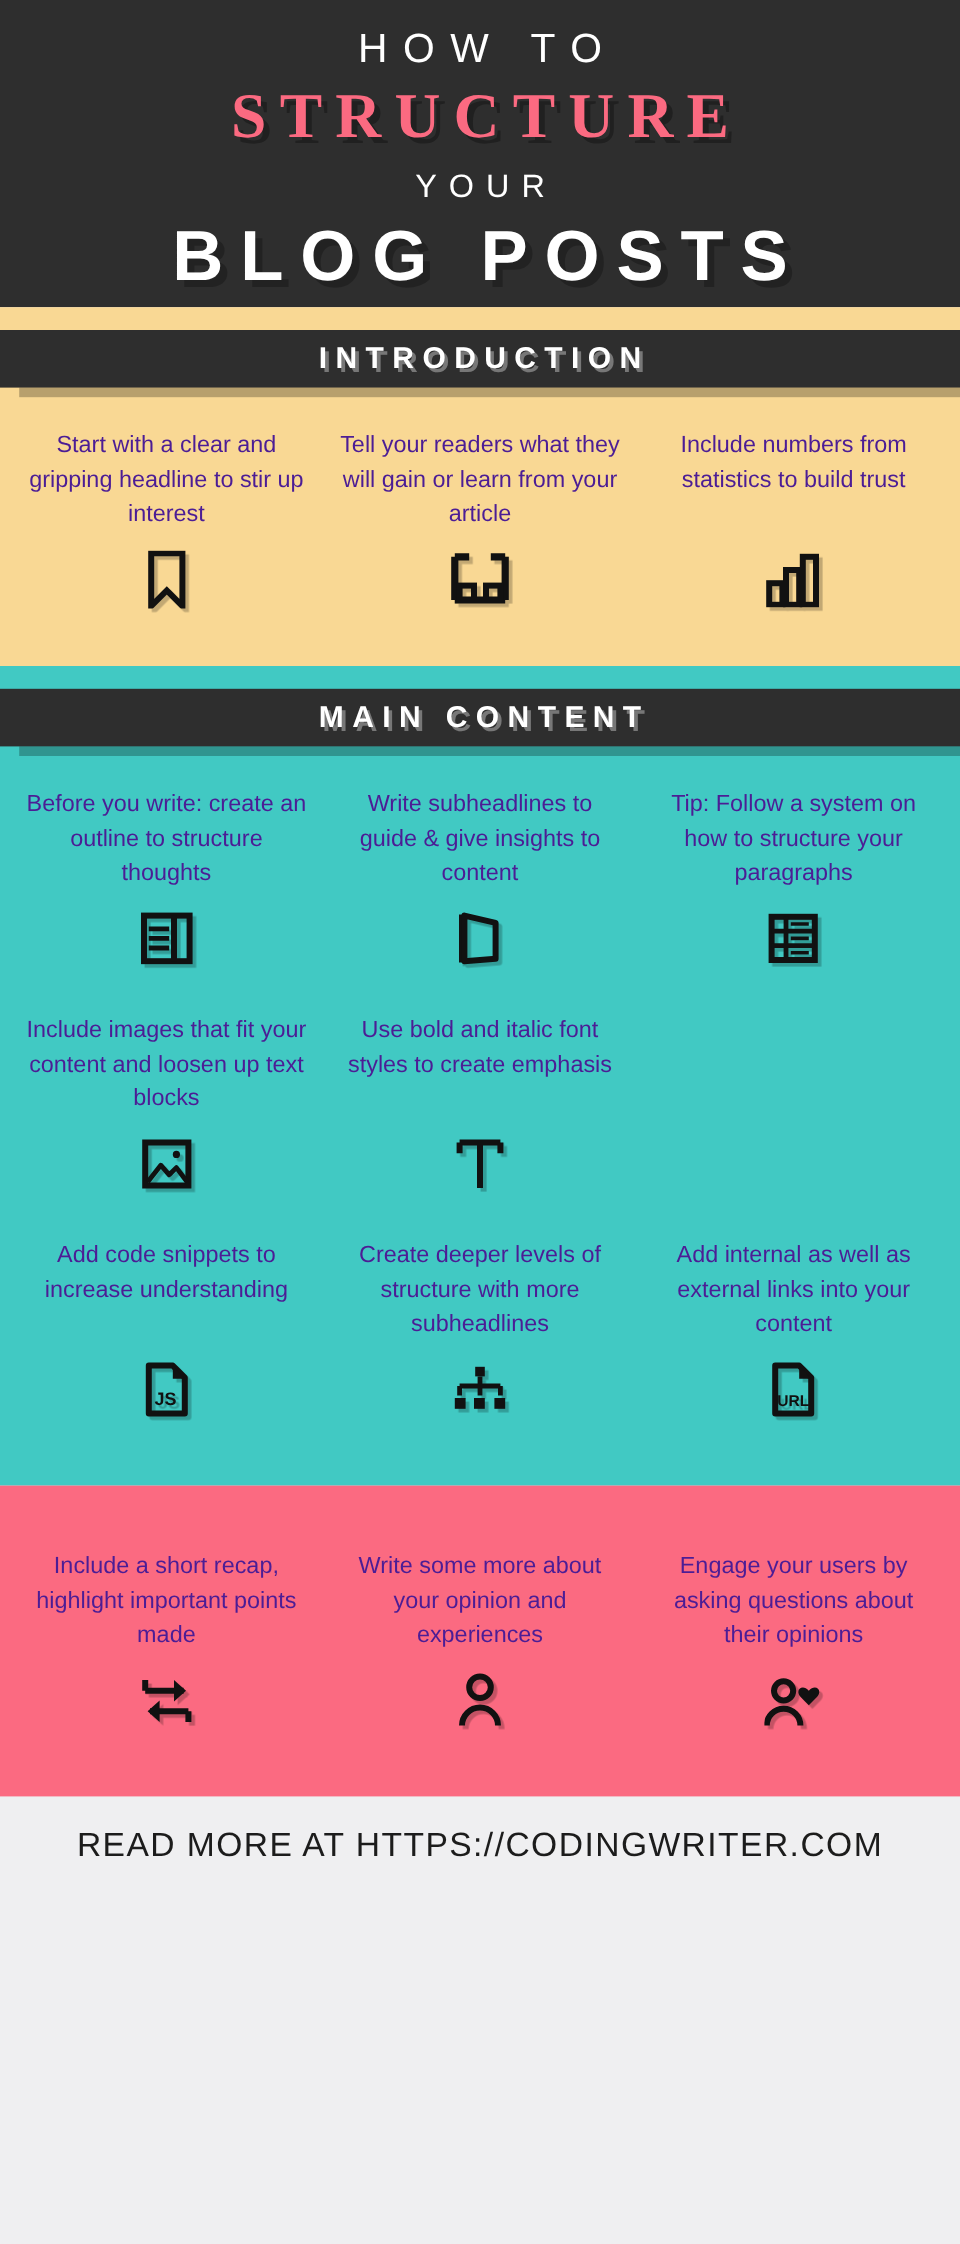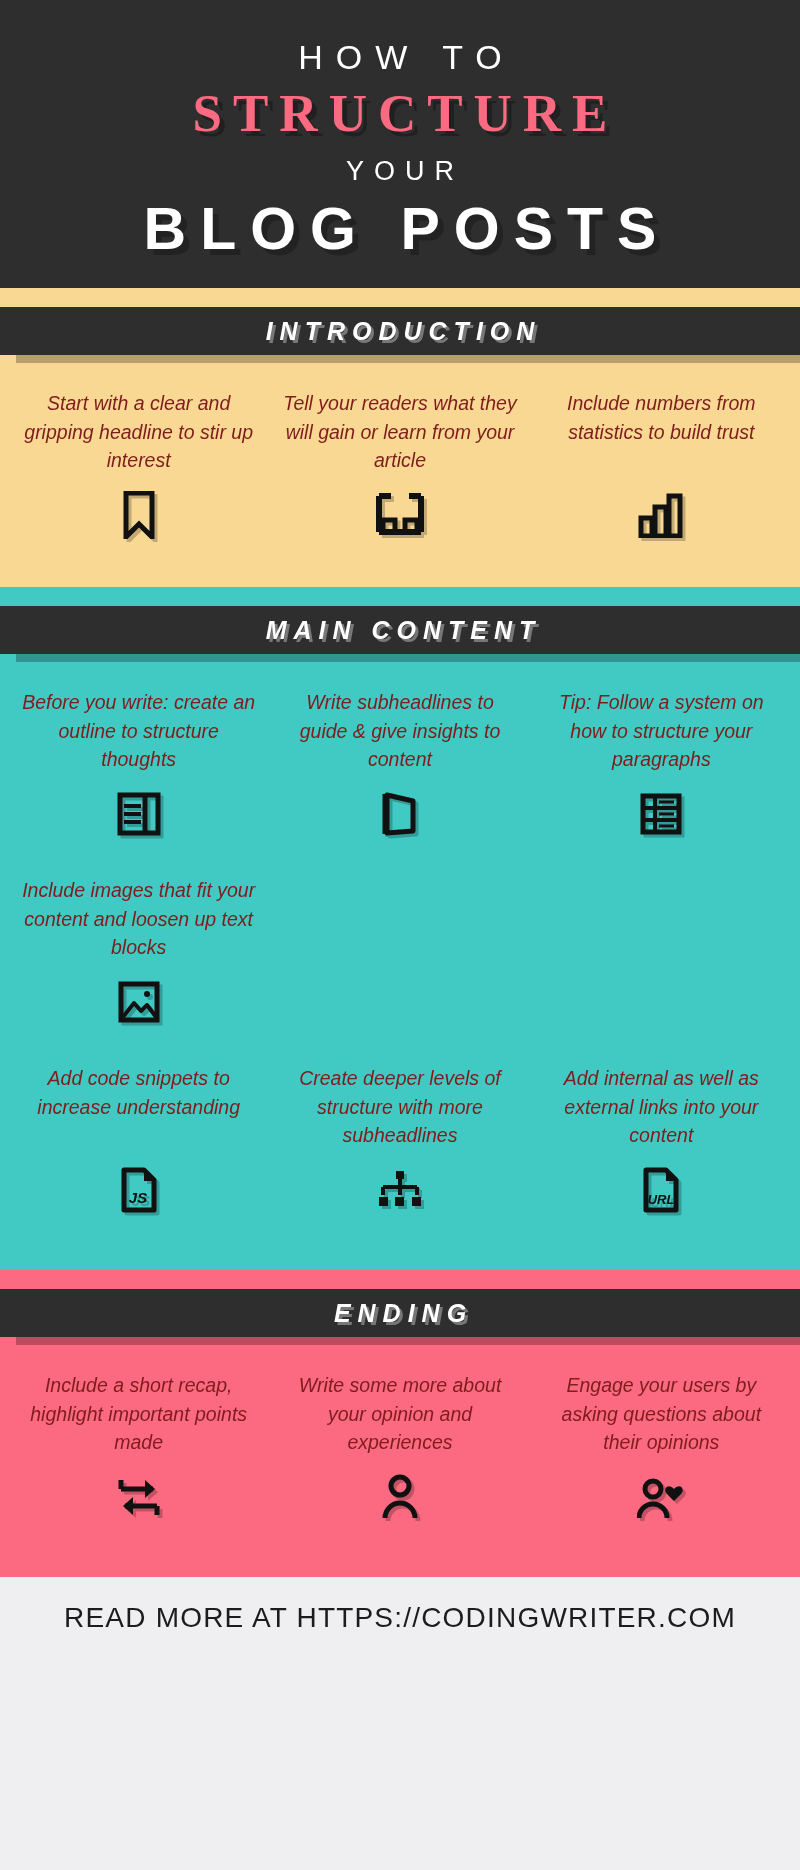--- a/index.html
+++ b/index.html
@@ -14,21 +14,21 @@
     width: 800px;
     height: 1870px;
     position: relative;
     overflow: hidden;
     background: #efeff1;
   }
 
   
   .header {
     background: #2e2e2e;
-    height: 288px;
+    height: 256px;
     display: flex;
     flex-direction: column;
     align-items: center;
     justify-content: center;
     padding-top: 14px;
   }
   .title-howto {
     color: #ffffff;
     font-size: 34px;
     font-weight: 400;
@@ -58,21 +58,21 @@
     color: #ffffff;
     font-size: 59px;
     font-weight: 700;
     letter-spacing: 14px;
     text-indent: 14px;
     line-height: 1.25;
     text-shadow: 6px 6px 0 rgba(0,0,0,0.25);
   }
 
   
-  .section { position: relative; font-style: italic; }
+  .section { position: relative; }
   .section-intro  { background: #f9d894; }
   .section-main   { background: #41c9c3; }
   .section-ending { background: #fb6a81; }
 
   .band-top { height: 19px; }
 
   .banner {
     background: #2e2e2e;
     height: 48px;
     display: flex;
@@ -108,21 +108,21 @@
 
   .card {
     display: flex;
     flex-direction: column;
     align-items: center;
     padding: 0 12px;
   }
   .card-text {
     font-size: 19.5px;
     line-height: 1.47;
-    color: #7f1d1d;
+    color: #4c1d95;
     text-align: center;
     min-height: 86px;
   }
   .card-icon {
     margin-top: 12px;
     height: 56px;
     display: flex;
     align-items: center;
     justify-content: center;
     filter: drop-shadow(3px 3px 0 rgba(0,0,0,0.22));
@@ -236,20 +236,28 @@
     </div>
 
     <div class="grid grid-row-gap">
       <div class="card">
         <div class="card-text">Include images that fit your content and loosen up text blocks</div>
         <div class="card-icon">
           <svg width="44" height="42" viewBox="0 0 44 42">
             <path d="M4 3 h36 v36 H4 z" fill="none" stroke="#111" stroke-width="5"></path>
             <circle cx="30" cy="13" r="3" fill="#111"></circle>
             <path d="M6 36 L17 22 L24 30 L30 24 L39 36" fill="none" stroke="#111" stroke-width="4" stroke-linejoin="round"></path>
+          </svg>
+        </div>
+      </div>
+      <div class="card">
+        <div class="card-text">Use bold and italic font styles to create emphasis</div>
+        <div class="card-icon">
+          <svg width="42" height="44" viewBox="0 0 42 44">
+            <path d="M4 4 h34 M4 4 v9 M38 4 v9 M21 4 v38" fill="none" stroke="#111" stroke-width="5"></path>
           </svg>
         </div>
       </div>
     </div>
 
     <div class="grid grid-row-gap">
       <div class="card">
         <div class="card-text">Add code snippets to increase understanding</div>
         <div class="card-icon">
           <svg width="40" height="46" viewBox="0 0 40 46">
@@ -281,23 +289,20 @@
           </svg>
         </div>
       </div>
     </div>
 
     <div class="section-pad-bottom-lg"></div>
   </div>
 
   <div class="section section-ending">
     <div class="band-top"></div>
-    <div class="banner">
-      <span class="banner-label">ENDING</span>
-    </div>
 
     <div class="grid">
       <div class="card">
         <div class="card-text">Include a short recap, highlight important points made</div>
         <div class="card-icon">
           <svg width="48" height="44" viewBox="0 0 48 44">
             <path d="M6 14 h32" stroke="#111" stroke-width="5" fill="none"></path>
             <path d="M6 14 v-9" stroke="#111" stroke-width="5" fill="none"></path>
             <path d="M30 5 l10 9 l-10 9 z" fill="#111"></path>
             <path d="M42 31 h-32" stroke="#111" stroke-width="5" fill="none"></path>

